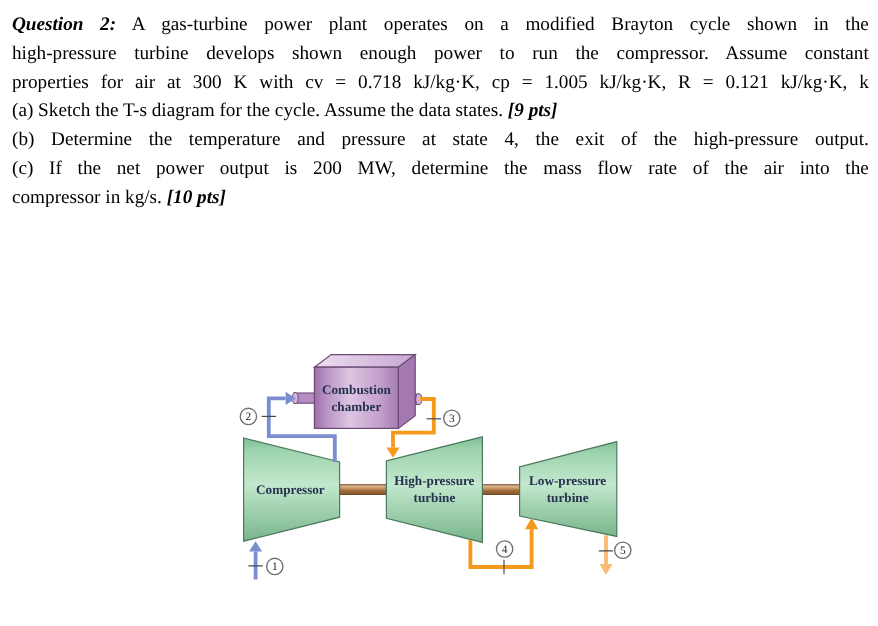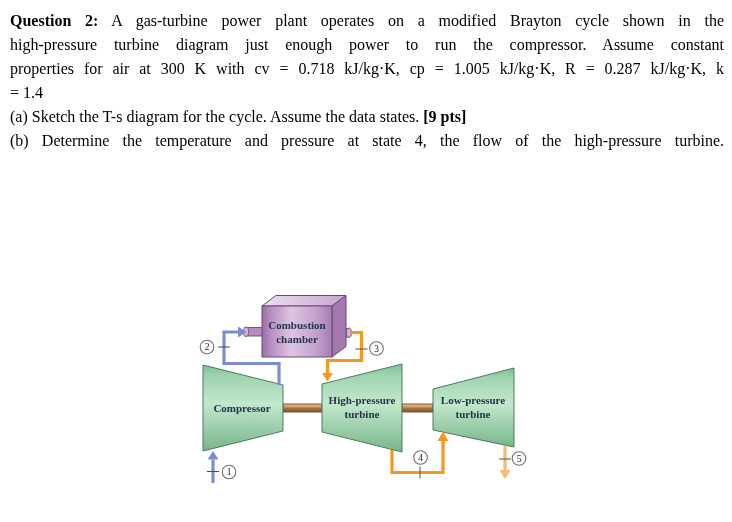--- a/index.html
+++ b/index.html
@@ -6,46 +6,47 @@
   .page {
     position:relative; width:732px; height:522px; background:#ffffff;
     overflow:hidden; font-family:"Liberation Serif", serif;
   }
   .question {
     position:absolute; left:10px; top:9px; width:714px;
     font-size:16px; line-height:24px; color:#000;
   }
   .ln { height:24px; white-space:normal; }
   .jl { text-align:justify; text-align-last:justify; -moz-text-align-last:justify; }
-  .b { font-weight:bold; }
+  .b { font-weight:bold;font-style:italic; }
   .fig { position:absolute; left:0; top:0; }
   .lbl {
     font-family:"Liberation Serif", serif; font-size:11px; font-weight:bold;
     fill:#26324e; text-anchor:middle;
   }
   .num {
     font-family:"Liberation Serif", serif; font-size:9.5px;
     fill:#1a1a1a; text-anchor:middle;
   }
   .flow { fill:none; stroke-width:3.2; stroke-linejoin:miter; }
   .tick { stroke:#4a4a4a; stroke-width:1; }
   .stc  { fill:#ffffff; stroke:#6f6f6f; stroke-width:1.1; }
 </style>
 </head>
 <body>
 
 <div class="page">
 
   <div class="question">
     <div class="ln jl"><span class="b">Question 2:</span> <span>A gas-turbine power plant operates on a modified Brayton cycle shown in the</span></div>
-    <div class="ln jl"><span>high-pressure turbine diagram just enough power to run the compressor. Assume constant</span></div>
-    <div class="ln jl"><span>properties for air at 300 K with cv = 0.718 kJ/kg·K, cp = 1.005 kJ/kg·K, R = 0.287 kJ/kg·K, k</span></div>
-    <div class="ln"><span>= 1.4</span></div>
+    <div class="ln jl"><span>high-pressure turbine develops shown enough power to run the compressor. Assume constant</span></div>
+    <div class="ln jl"><span>properties for air at 300 K with cv = 0.718 kJ/kg·K, cp = 1.005 kJ/kg·K, R = 0.121 kJ/kg·K, k</span></div>
     <div class="ln"><span>(a) Sketch the T-s diagram for the cycle. Assume the data states.</span> <span class="b">[9 pts]</span></div>
-    <div class="ln jl"><span>(b) Determine the temperature and pressure at state 4, the flow of the high-pressure turbine.</span></div>
+    <div class="ln jl"><span>(b) Determine the temperature and pressure at state 4, the exit of the high-pressure output.</span></div>
+    <div class="ln jl"><span>(c) If the net power output is 200 MW, determine the mass flow rate of the air into the</span></div>
+    <div class="ln"><span>compressor in kg/s.</span> <span class="b">[10 pts]</span></div>
   </div>
 
   <svg class="fig" width="732" height="522" viewBox="0 0 732 522">
     <defs>
       <linearGradient id="gGreen" x1="0" y1="0" x2="0" y2="1">
         <stop offset="0" stop-color="#7fbf95"></stop>
         <stop offset="0.12" stop-color="#9dd3ae"></stop>
         <stop offset="0.45" stop-color="#c2e8cd"></stop>
         <stop offset="1" stop-color="#78b58a"></stop>
       </linearGradient>

